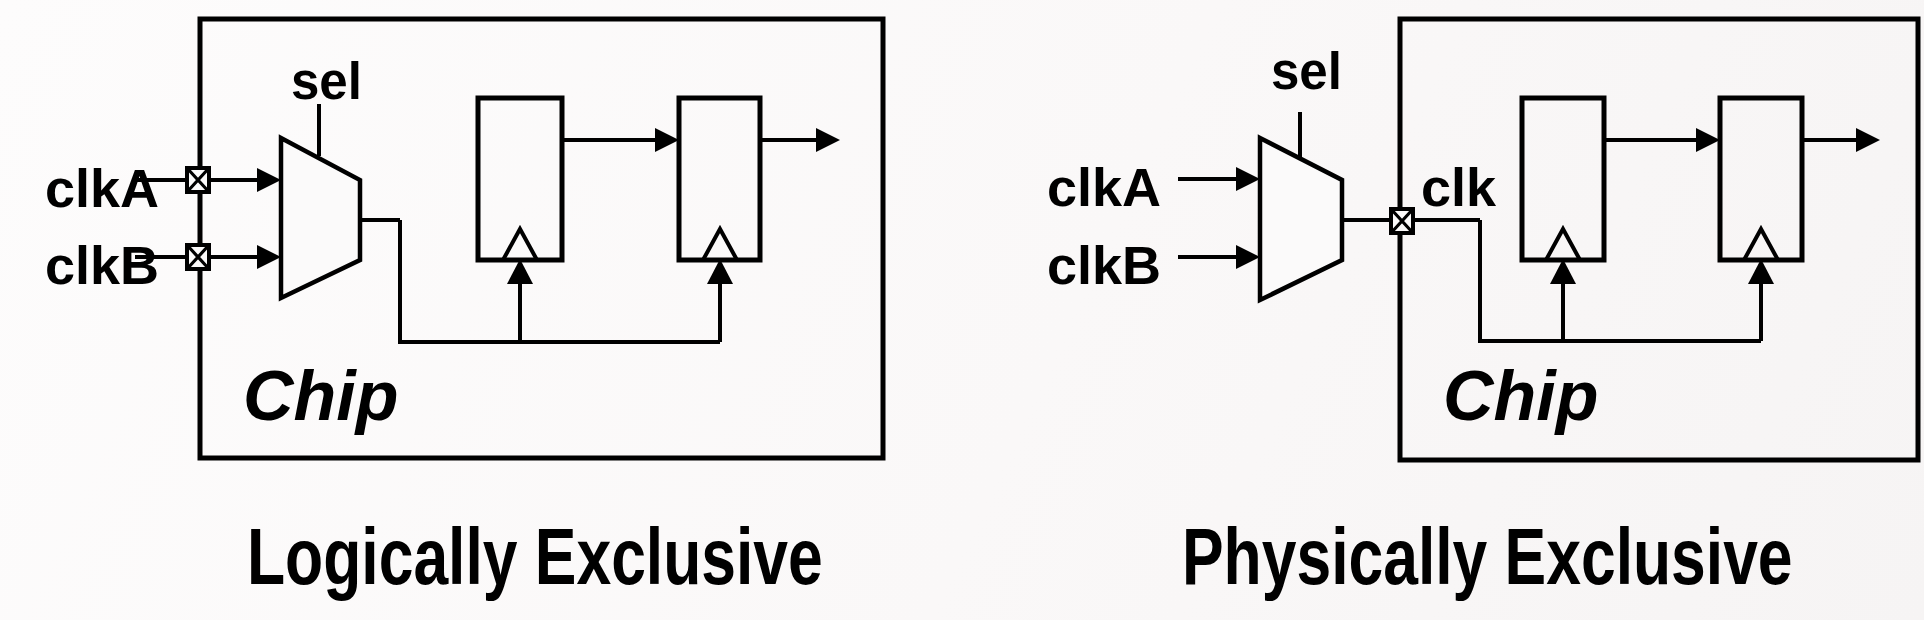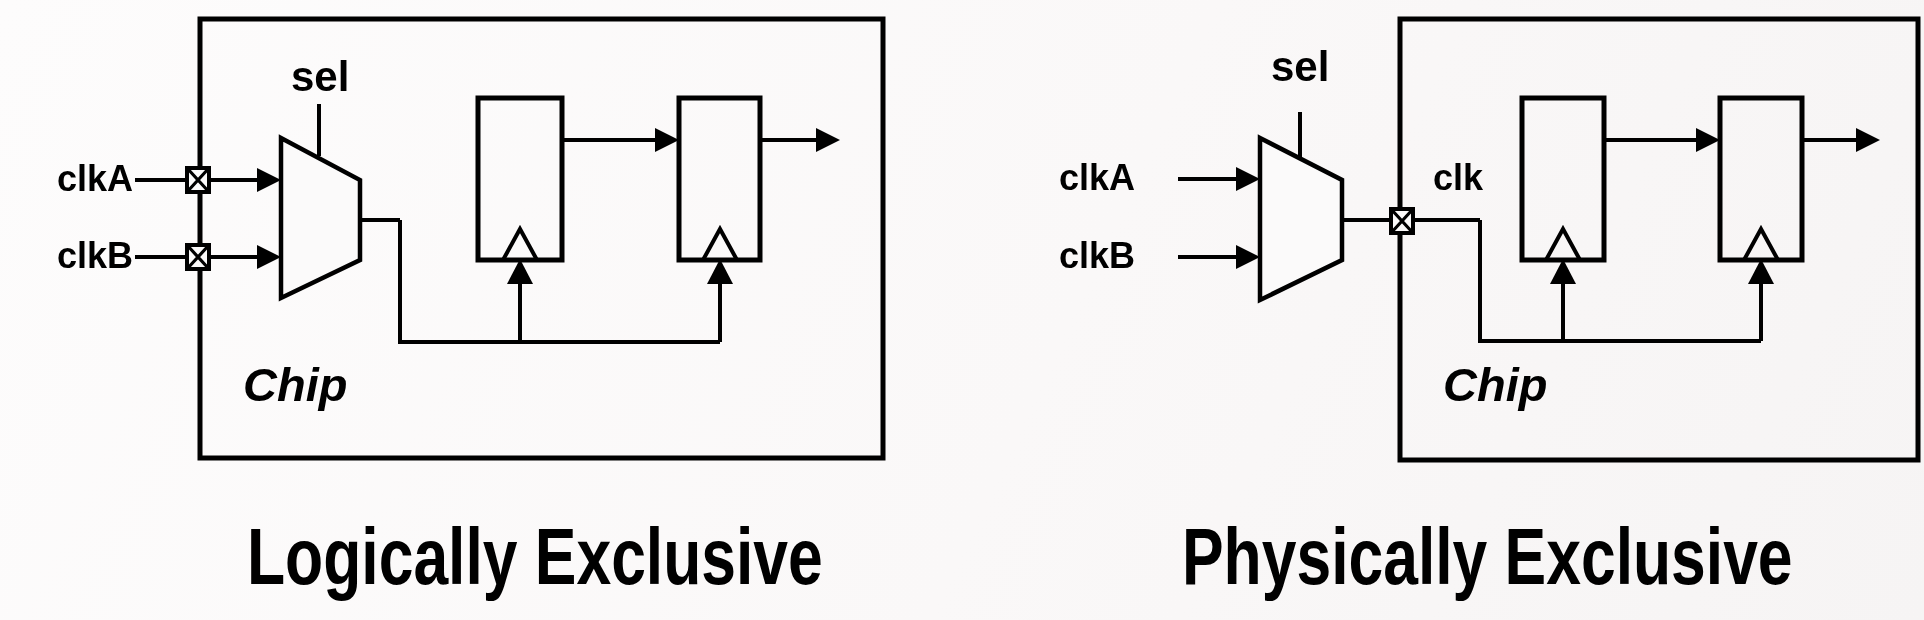--- a/index.html
+++ b/index.html
@@ -7,23 +7,23 @@
   #stage{
     position:relative;
     width:1924px;height:620px;
     background:linear-gradient(115deg,#fdfcfc 0%,#faf8f8 55%,#f6f4f4 100%);
     overflow:hidden;
     font-family:"Liberation Sans","DejaVu Sans",sans-serif;
     color:#000;
   }
   #stage svg{position:absolute;left:0;top:0;}
   .lbl{position:absolute;font-weight:bold;line-height:1;white-space:nowrap;color:#000;}
-  .sig{font-size:36px;margin-left:12px;}
-  .sel{font-size:42px;}
-  .chipname{font-size:47px;font-style:italic;}
+  .sig{font-size:54px;}
+  .sel{font-size:51px;}
+  .chipname{font-size:70px;font-style:italic;}
   .title{font-size:80px;transform:scaleX(.78);transform-origin:left top;letter-spacing:0;}
 </style>
 </head>
 <body>
 
 <div id="stage">
 
   <svg width="1924" height="620" viewBox="0 0 1924 620" fill="none" stroke="#000">
 
     <g>

